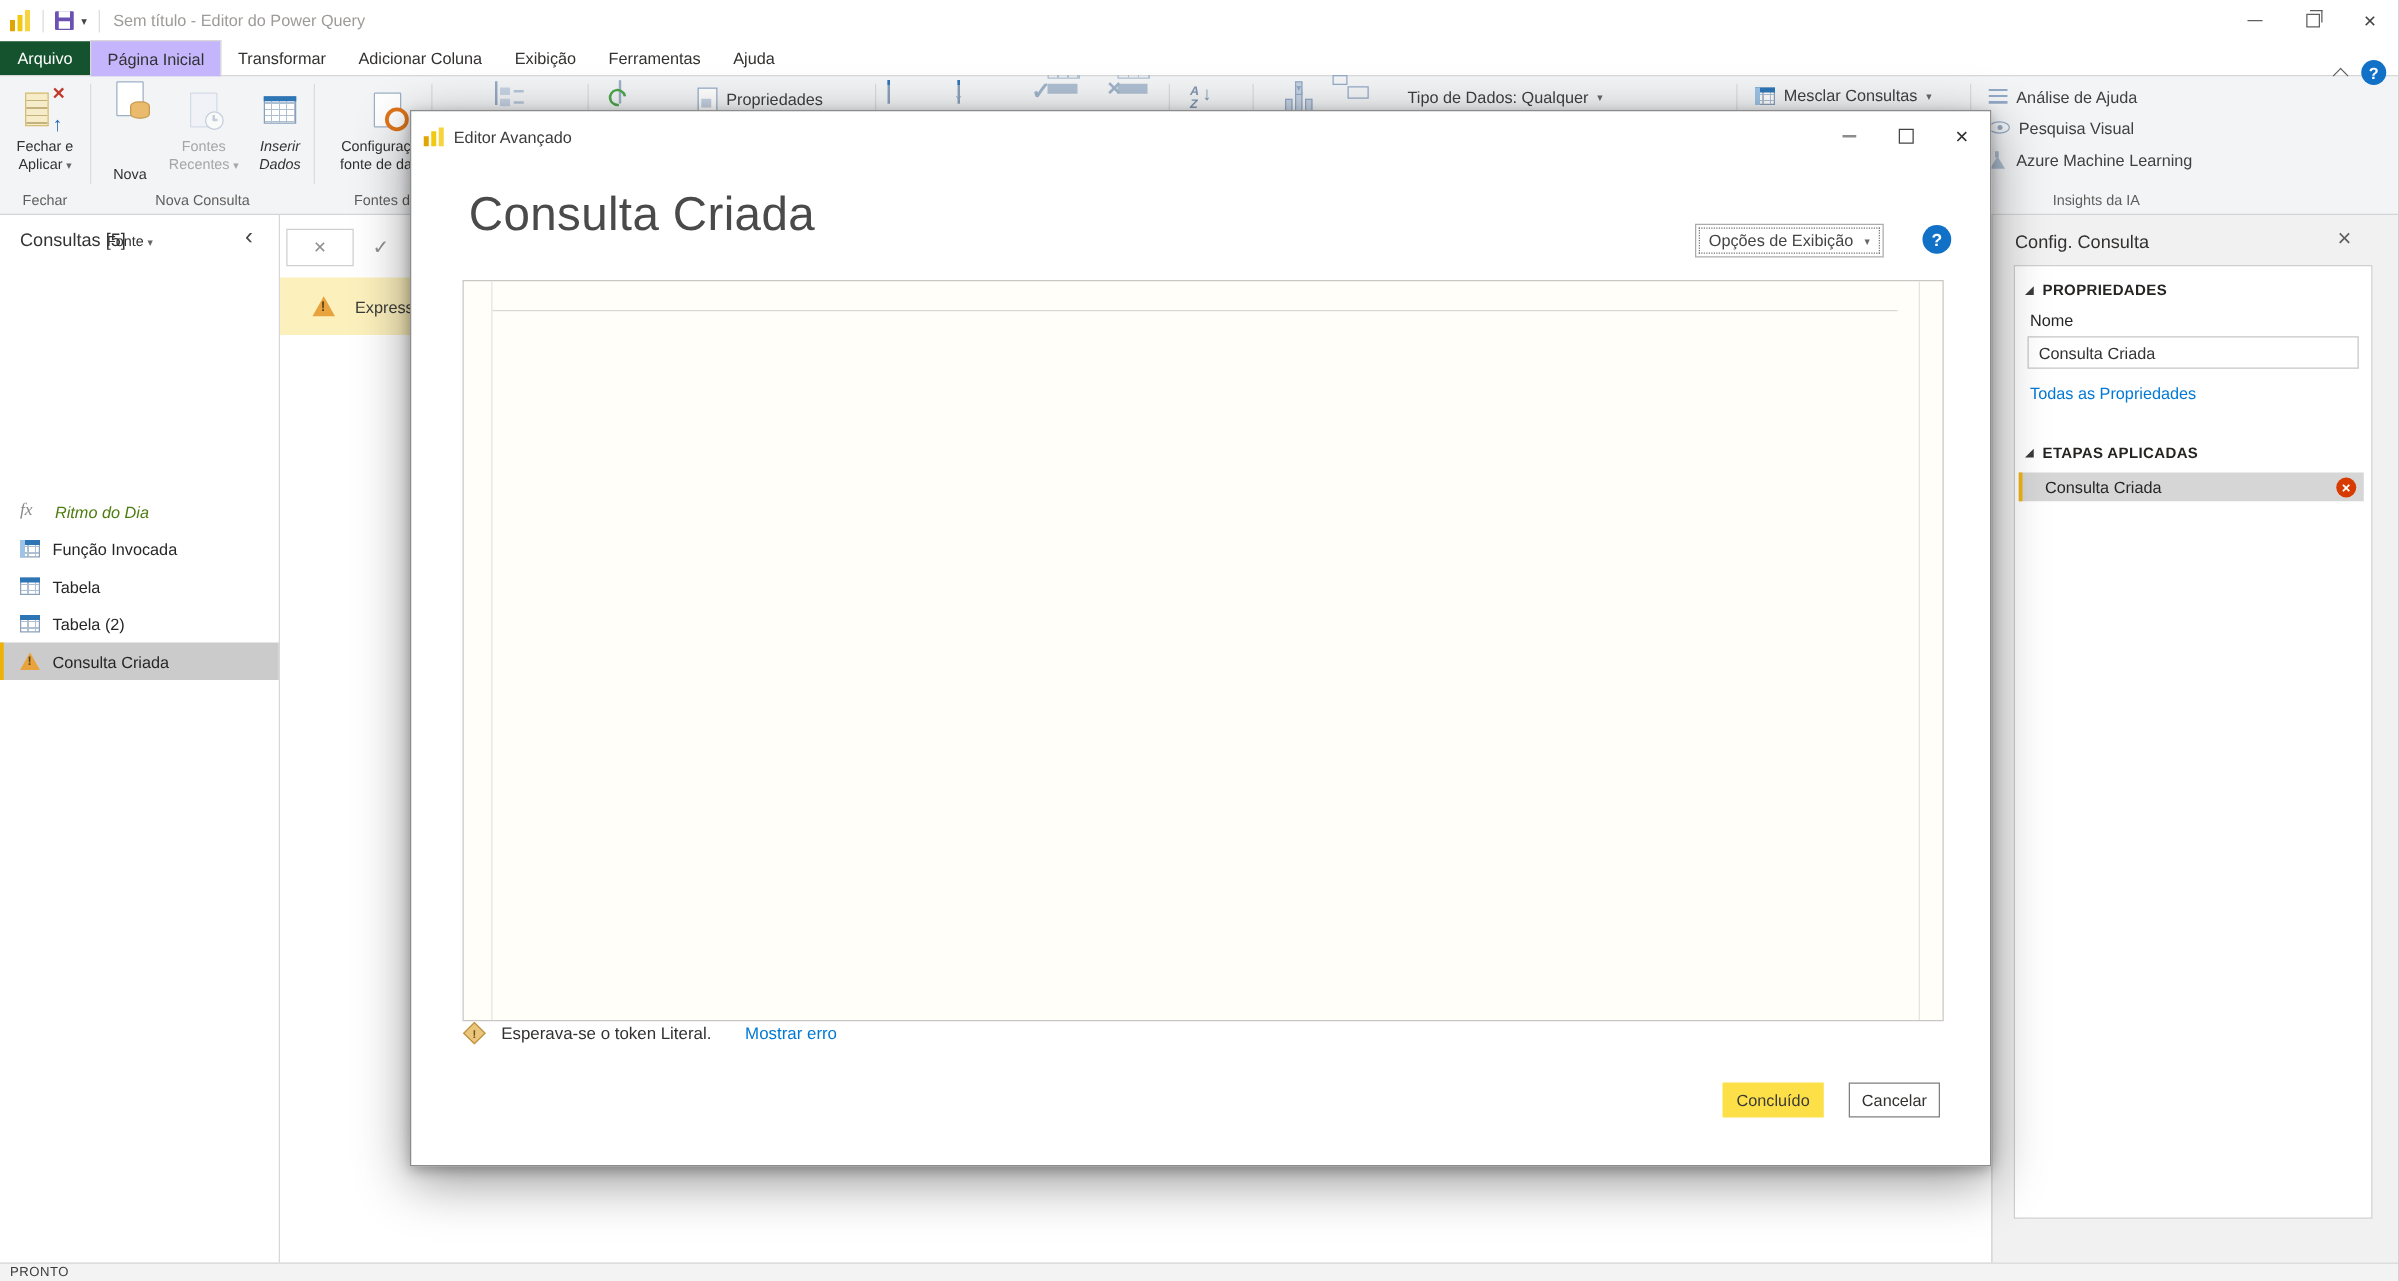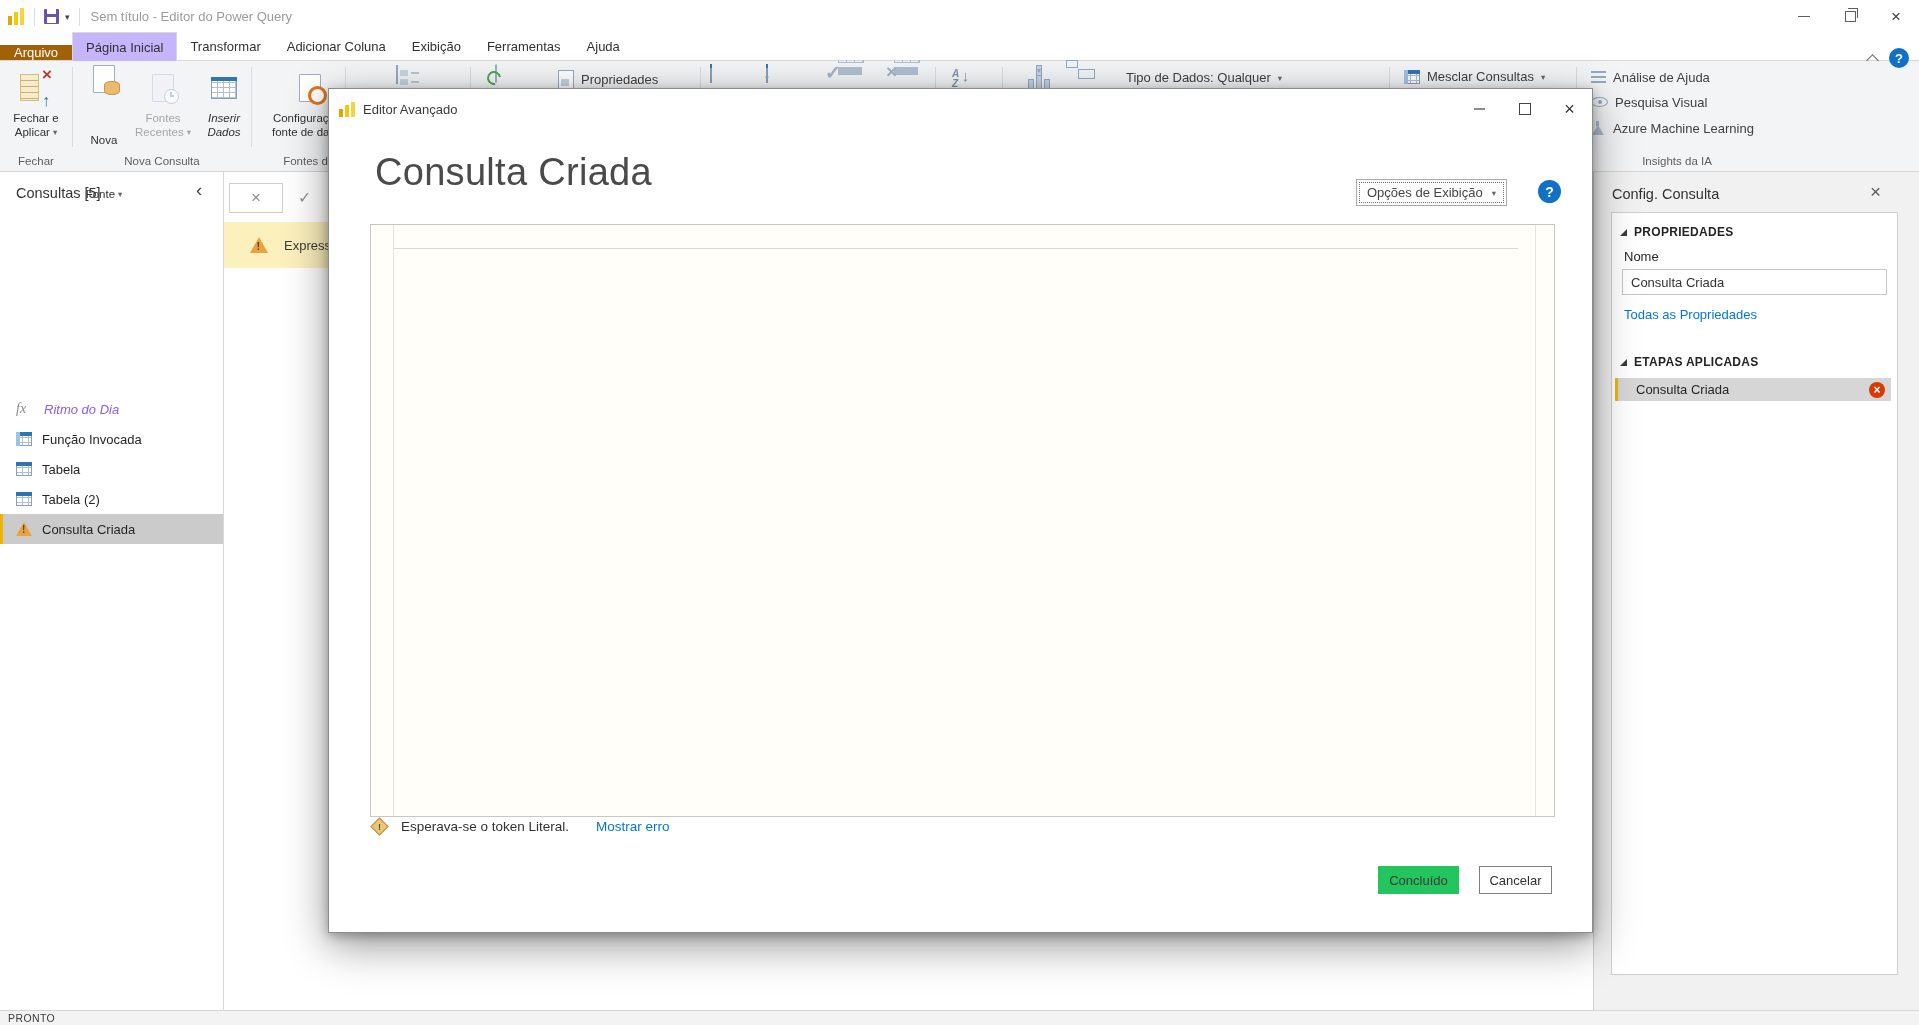--- a/index.html
+++ b/index.html
@@ -22,21 +22,21 @@
   .title-text{font-size:13px;color:#9d9b99;margin-left:2px;}
   .win-controls{margin-left:auto;display:flex;height:33px;}
   .wc{width:46px;height:33px;display:flex;align-items:center;justify-content:center;}
   .wc-min{width:12px;height:1.5px;background:#5f5f5f;}
   .wc-restore{position:relative;width:9px;height:9px;border:1.2px solid #5f5f5f;background:#fff;}
   .wc-restore::before{content:"";position:absolute;left:2px;top:-4px;width:9px;height:9px;border:1.2px solid #5f5f5f;border-bottom:none;border-left:none;}
   .wc-close{font-size:17px;color:#444;line-height:17px;}
 
   
   .tabrow{position:absolute;left:0;top:33px;width:1919px;height:27px;background:#fff;display:flex;align-items:flex-end;z-index:3;}
-  .tab-file{background:#a16207;color:#fff;height:15px;display:flex;align-items:center;padding:0 14px;font-size:13px;}
+  .tab-file{background:#14532d;color:#fff;height:27px;display:flex;align-items:center;padding:0 14px;font-size:13px;}
   .tab{height:27px;display:flex;align-items:center;padding:0 13px;font-size:13px;color:#323130;}
   .tab.active{background:#c4b5fd;border:1px solid #d8d8d8;border-bottom:none;height:28px;margin-bottom:-1px;}
   .tab-right{margin-left:auto;display:flex;align-items:center;gap:12px;padding-right:10px;position:relative;top:8px;}
   .chev-up{width:8px;height:8px;border-left:1.6px solid #5f5f5f;border-top:1.6px solid #5f5f5f;transform:rotate(45deg);margin-top:4px;}
   .help-circle{width:20px;height:20px;border-radius:50%;background:#1071c7;color:#fff;font-size:13px;font-weight:bold;display:flex;align-items:center;justify-content:center;}
 
   
   .ribbon{position:absolute;left:0;top:60px;width:1919px;height:112px;background:#f3f4f6;border-top:1px solid #d8d8d8;border-bottom:1px solid #d5d5d5;box-sizing:border-box;z-index:1;}
   .rsep{position:absolute;top:6px;height:80px;width:1px;background:#dadcde;}
   .bigbtn{position:absolute;top:4px;height:84px;display:flex;flex-direction:column;align-items:center;font-size:11.5px;color:#323130;text-align:center;}
@@ -96,21 +96,21 @@
   .flask::before{content:"";position:absolute;left:1px;bottom:0;border-left:6px solid transparent;border-right:6px solid transparent;border-bottom:10px solid #aebfd2;}
   .flask::after{content:"";position:absolute;left:5px;top:0;width:3px;height:5px;background:#aebfd2;}
 
   
   .sidebar{position:absolute;left:0;top:172px;width:224px;height:838px;background:#fff;border-right:1px solid #d8d8d8;box-sizing:border-box;}
   .sb-header{position:absolute;left:16px;top:13px;font-size:14.5px;color:#333;}
   .sb-collapse{position:absolute;left:196px;top:8px;font-size:19px;color:#444;line-height:20px;}
   .qitem{position:absolute;left:0;width:223px;height:30px;display:flex;align-items:center;padding-left:16px;gap:10px;font-size:13px;color:#262626;box-sizing:border-box;}
   .qitem.selected{background:#cbcbcb;border-left:3px solid #ecb306;padding-left:13px;}
   .fxico{font-family:"Liberation Serif",serif;font-style:italic;font-size:14px;color:#8a8a8a;width:18px;}
-  .ital{font-style:italic;color:#8b5cf6;}
+  .ital{font-style:italic;color:#4d7c0f;}
   .wtri{position:relative;width:0;height:0;border-left:8px solid transparent;border-right:8px solid transparent;border-bottom:14px solid #e8a33e;flex:0 0 auto;}
   .wtri b{position:absolute;left:-2px;top:2px;font-size:10px;font-weight:bold;color:#5d451a;}
 
   
   .canvas{position:absolute;left:224px;top:172px;width:1369px;height:838px;background:#fff;}
   .fx-cancel{position:absolute;left:5px;top:11px;width:54px;height:30px;background:#fff;border:1px solid #cfcfcf;box-sizing:border-box;display:flex;align-items:center;justify-content:center;font-size:17px;color:#8f8f8f;}
   .fx-check{position:absolute;left:74px;top:16px;font-size:16px;color:#8f8f8f;}
   .warnbar{position:absolute;left:0;top:50px;width:100%;height:46px;background:#fcf0bd;display:flex;align-items:center;}
   .warnbar .wtri{margin-left:26px;border-left-width:9px;border-right-width:9px;border-bottom-width:16px;}
   .warnbar .wtri b{left:-2.5px;top:3px;font-size:11px;}
@@ -147,21 +147,21 @@
   .codebox{position:absolute;left:41px;top:135px;width:1185px;height:593px;background:#fffef9;border:1px solid #c9c7c3;box-sizing:border-box;}
   .gutterline{position:absolute;left:22px;top:0;bottom:0;width:1px;background:#e6e4e0;}
   .scrollline{position:absolute;right:18px;top:0;bottom:0;width:1px;background:#e6e4e0;}
   .curline{position:absolute;left:23px;right:36px;top:23px;height:1px;background:#dbd9d4;}
   .err-row{position:absolute;left:44px;top:730px;display:flex;align-items:center;}
   .ediamond{width:11px;height:11px;background:#ecc57c;border:1px solid #bb923f;transform:rotate(45deg);position:relative;flex:0 0 auto;}
   .ediamond b{position:absolute;inset:0;transform:rotate(-45deg);display:flex;align-items:center;justify-content:center;font-size:9px;font-weight:bold;color:#6b5618;}
   .err-text{margin-left:15px;font-size:13.5px;color:#323130;}
   .err-link{margin-left:27px;font-size:13.5px;color:#0078d4;cursor:pointer;}
   .dlg-buttons{position:absolute;top:777px;right:40px;display:flex;gap:20px;}
-  .btn-primary{width:81px;height:28px;background:#22c55e;border:none;color:#3b3a39;font-size:13px;font-family:"Liberation Sans",sans-serif;display:flex;align-items:center;justify-content:center;}
+  .btn-primary{width:81px;height:28px;background:#fde047;border:none;color:#3b3a39;font-size:13px;font-family:"Liberation Sans",sans-serif;display:flex;align-items:center;justify-content:center;}
   .btn-secondary{width:73px;height:28px;background:#fff;border:1px solid #7f7f7f;color:#323130;font-size:13px;font-family:"Liberation Sans",sans-serif;display:flex;align-items:center;justify-content:center;box-sizing:border-box;}
 
   
   .statusbar{position:absolute;left:0;top:1010px;width:1919px;height:15px;background:#f3f3f3;border-top:1px solid #d6d6d6;box-sizing:border-box;display:flex;align-items:center;}
   .statusbar span{font-size:10.5px;color:#3b3b3b;letter-spacing:.4px;margin-left:8px;}
 </style>
 </head>
 <body>
 
 <div class="stage">

